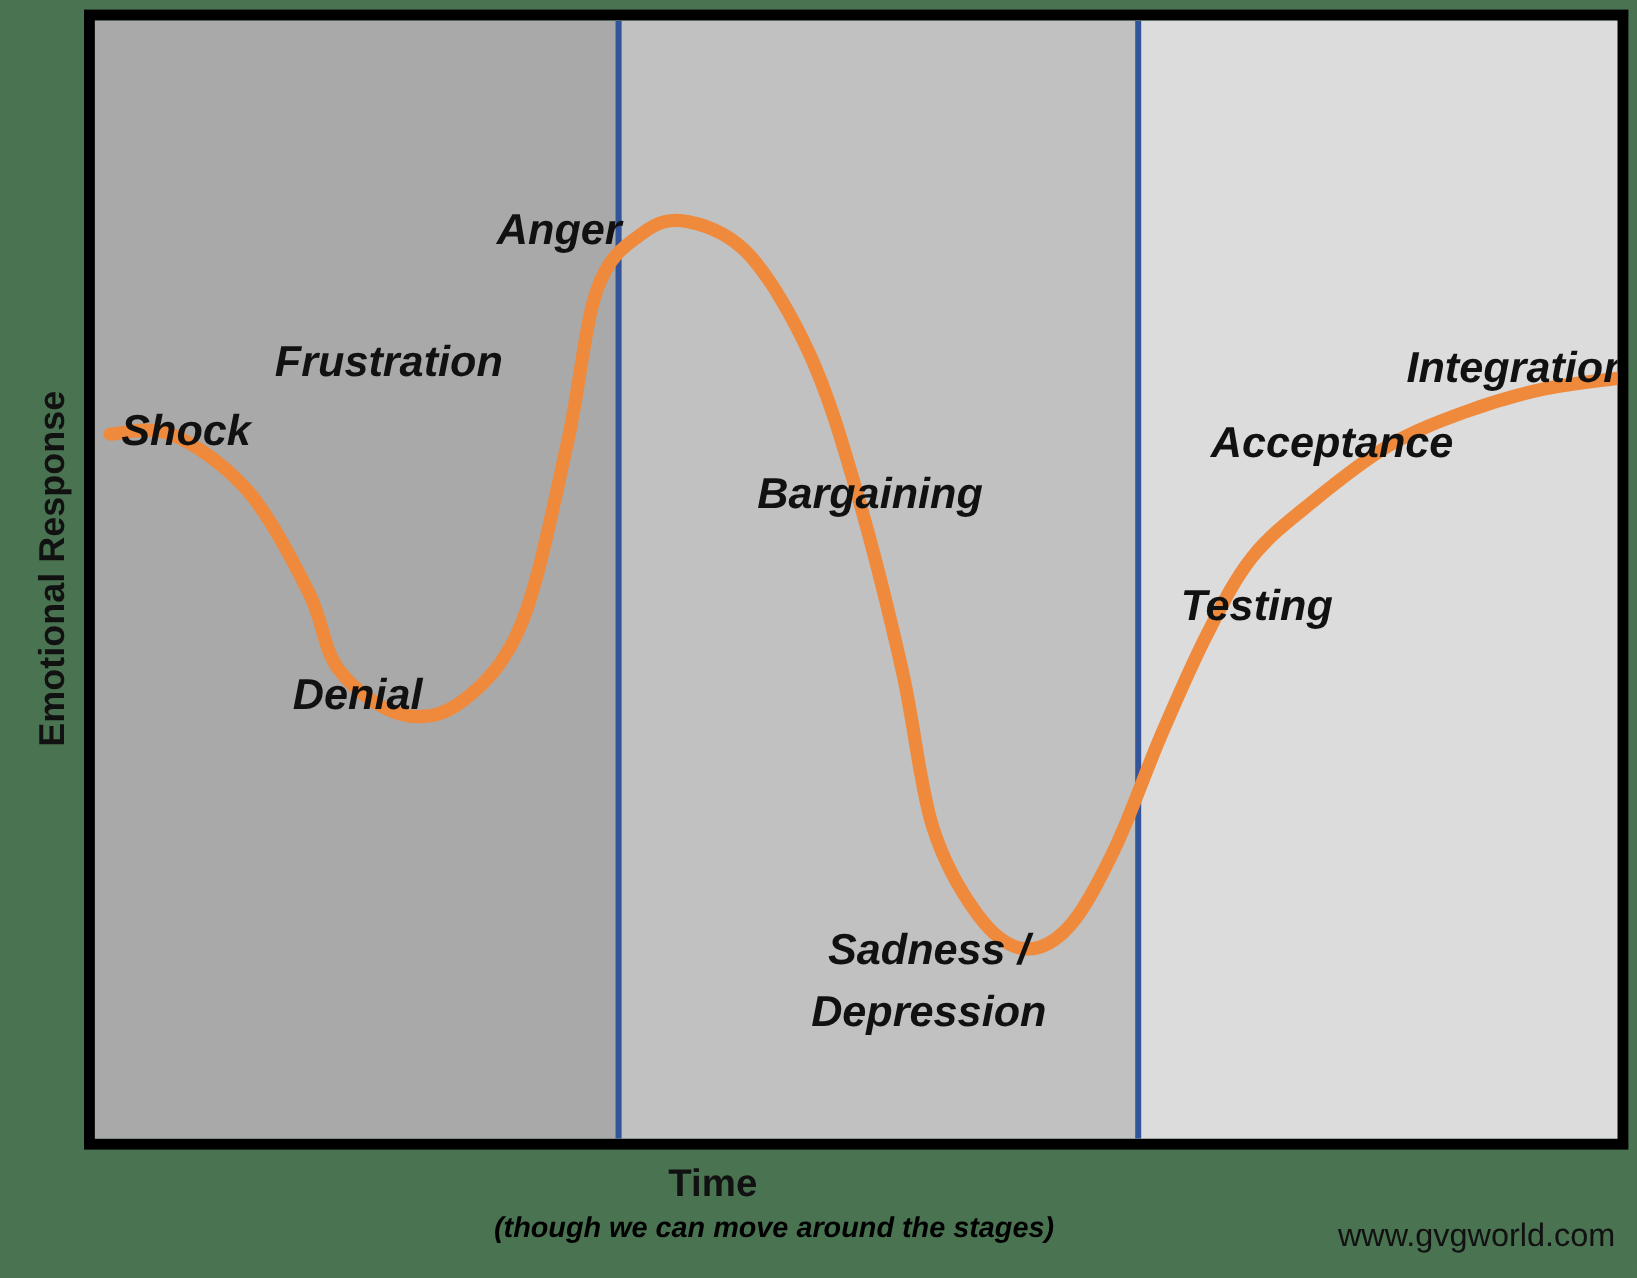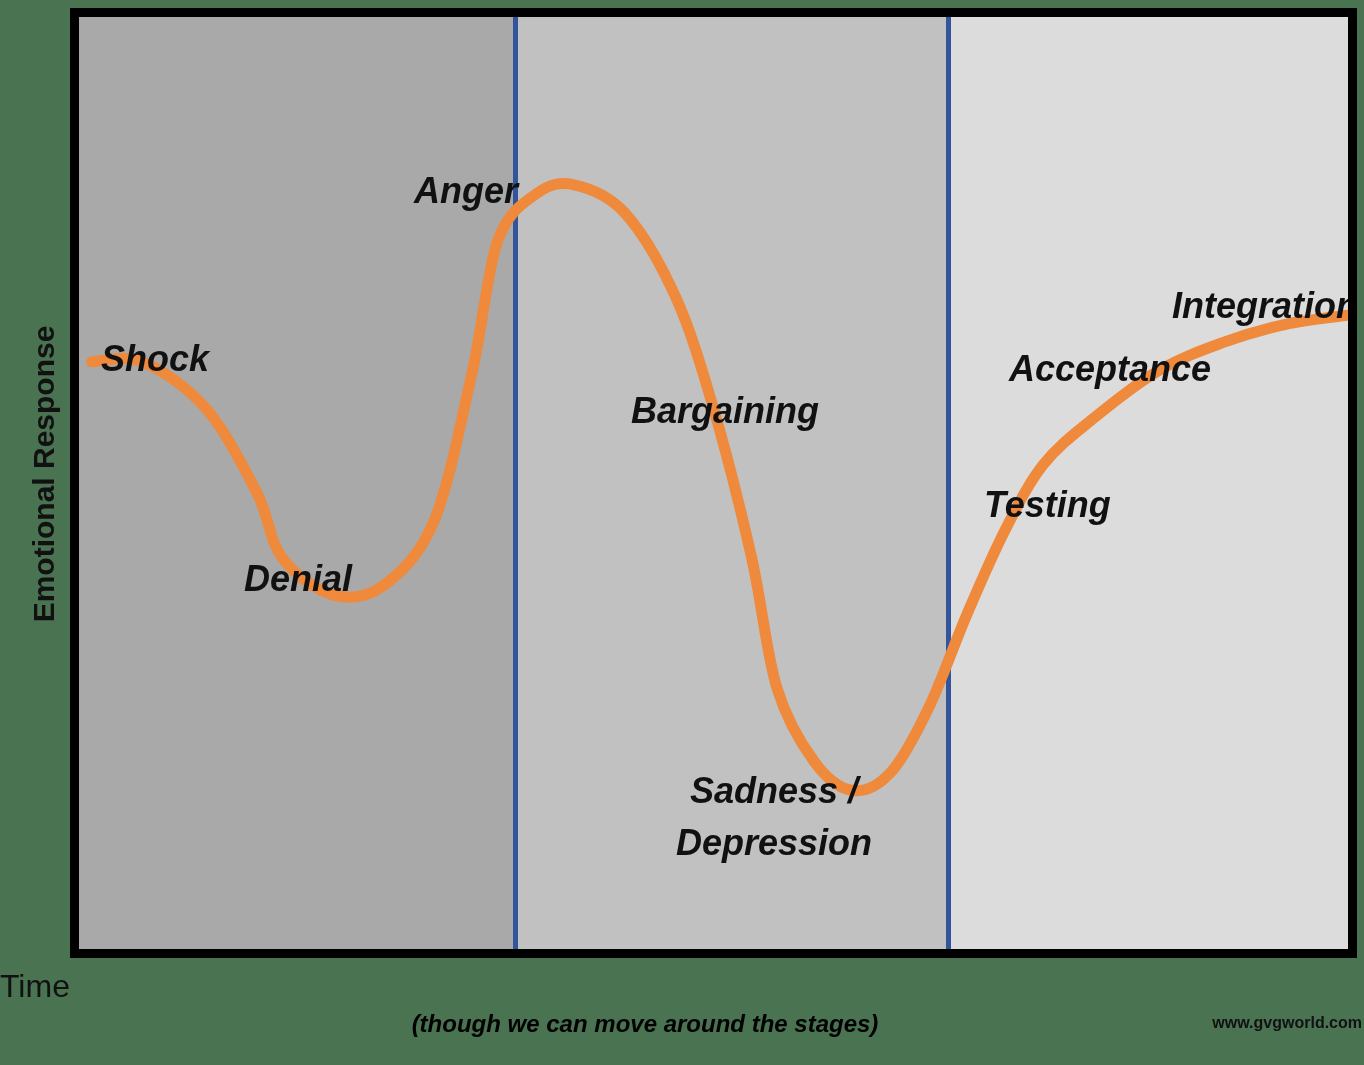--- a/index.html
+++ b/index.html
@@ -112,44 +112,45 @@
   .lbl-testing     { left: 905px; top: 462px; font-style: italic; }
   .lbl-acceptance  { left: 930px; top: 326px; }
   .lbl-integration { left: 1093px; top: 263px; }
 
   
   .x-axis-label {
     position: absolute;
     left: 0;
     top: 968px;
     width: 1188px;
-    font-family: "Liberation Sans", sans-serif;
-    font-weight: normal;
+    text-align: center;
+    font-family: "Liberation Sans", sans-serif;
+    font-weight: bold;
     font-size: 32px;
     color: #111111;
   }
   .x-axis-note {
     position: absolute;
     left: 0;
     top: 1010px;
     width: 1290px;
     text-align: center;
     font-family: "Liberation Sans", sans-serif;
     font-weight: bold;
     font-style: italic;
     font-size: 24px;
     color: #000000;
   }
   .site-url {
     position: absolute;
-    right: 2px;
+    right: 18px;
     top: 1014px;
     font-family: "Liberation Sans", sans-serif;
-    font-weight: bold;
-    font-size: 16px;
+    font-weight: normal;
+    font-size: 27px;
     color: #111111;
   }
 </style>
 </head>
 <body>
 
 <div id="root">
 
   <div class="y-axis-label">Emotional Response</div>
 
@@ -164,20 +165,21 @@
     <div class="divider divider-1"></div>
     <div class="divider divider-2"></div>
 
     <svg class="curve-svg" viewBox="0 0 1269 932" preserveAspectRatio="none">
       <path id="curve-path" fill="none" stroke="#ef8a3d" stroke-width="11" stroke-linecap="round" stroke-linejoin="round" d="M 12.69 344.84 C 21.15 344.84, 44.42 337.07, 63.45 344.84 C 82.48 352.61, 107.87 369.69, 126.90 391.44 C 145.94 413.19, 164.97 450.47, 177.66 475.32 C 190.35 500.17, 190.35 523.47, 203.04 540.56 C 215.73 557.65, 236.88 573.18, 253.80 577.84 C 270.72 582.50, 287.64 580.95, 304.56 568.52 C 321.48 556.09, 340.52 539.01, 355.32 503.28 C 370.13 467.55, 382.81 400.76, 393.39 354.16 C 403.96 307.56, 408.20 253.19, 418.77 223.68 C 429.35 194.17, 444.15 186.40, 456.84 177.08 C 469.53 167.76, 480.11 164.65, 494.91 167.76 C 509.72 170.87, 528.75 177.08, 545.67 195.72 C 562.59 214.36, 581.63 246.98, 596.43 279.60 C 611.23 312.22, 621.81 347.95, 634.50 391.44 C 647.19 434.93, 662.00 493.96, 672.57 540.56 C 683.15 587.16, 687.38 636.87, 697.95 671.04 C 708.53 705.21, 723.33 728.51, 736.02 745.60 C 748.71 762.69, 761.40 772.01, 774.09 773.56 C 786.78 775.11, 799.47 768.90, 812.16 754.92 C 824.85 740.94, 837.54 716.09, 850.23 689.68 C 862.92 663.27, 875.61 625.99, 888.30 596.48 C 900.99 566.97, 913.68 537.45, 926.37 512.60 C 939.06 487.75, 949.63 466.00, 964.44 447.36 C 979.25 428.72, 996.17 416.29, 1015.20 400.76 C 1034.24 385.23, 1057.50 366.59, 1078.65 354.16 C 1099.80 341.73, 1120.95 333.97, 1142.10 326.20 C 1163.25 318.43, 1184.40 312.22, 1205.55 307.56 C 1226.70 302.90, 1258.42 299.79, 1269.00 298.24"></path>
     </svg>
 
 
     <div class="stage-label lbl-shock">Shock</div>
 
+    <div class="stage-label lbl-frustration">Frustration</div>
 
     <div class="stage-label lbl-anger">Anger</div>
 
     <div class="stage-label lbl-denial">Denial</div>
 
     <div class="stage-label two-line lbl-sadness">Sadness / Depression</div>
 
     <div class="stage-label lbl-bargaining">Bargaining</div>
 
     <div class="stage-label lbl-testing">Testing</div>

